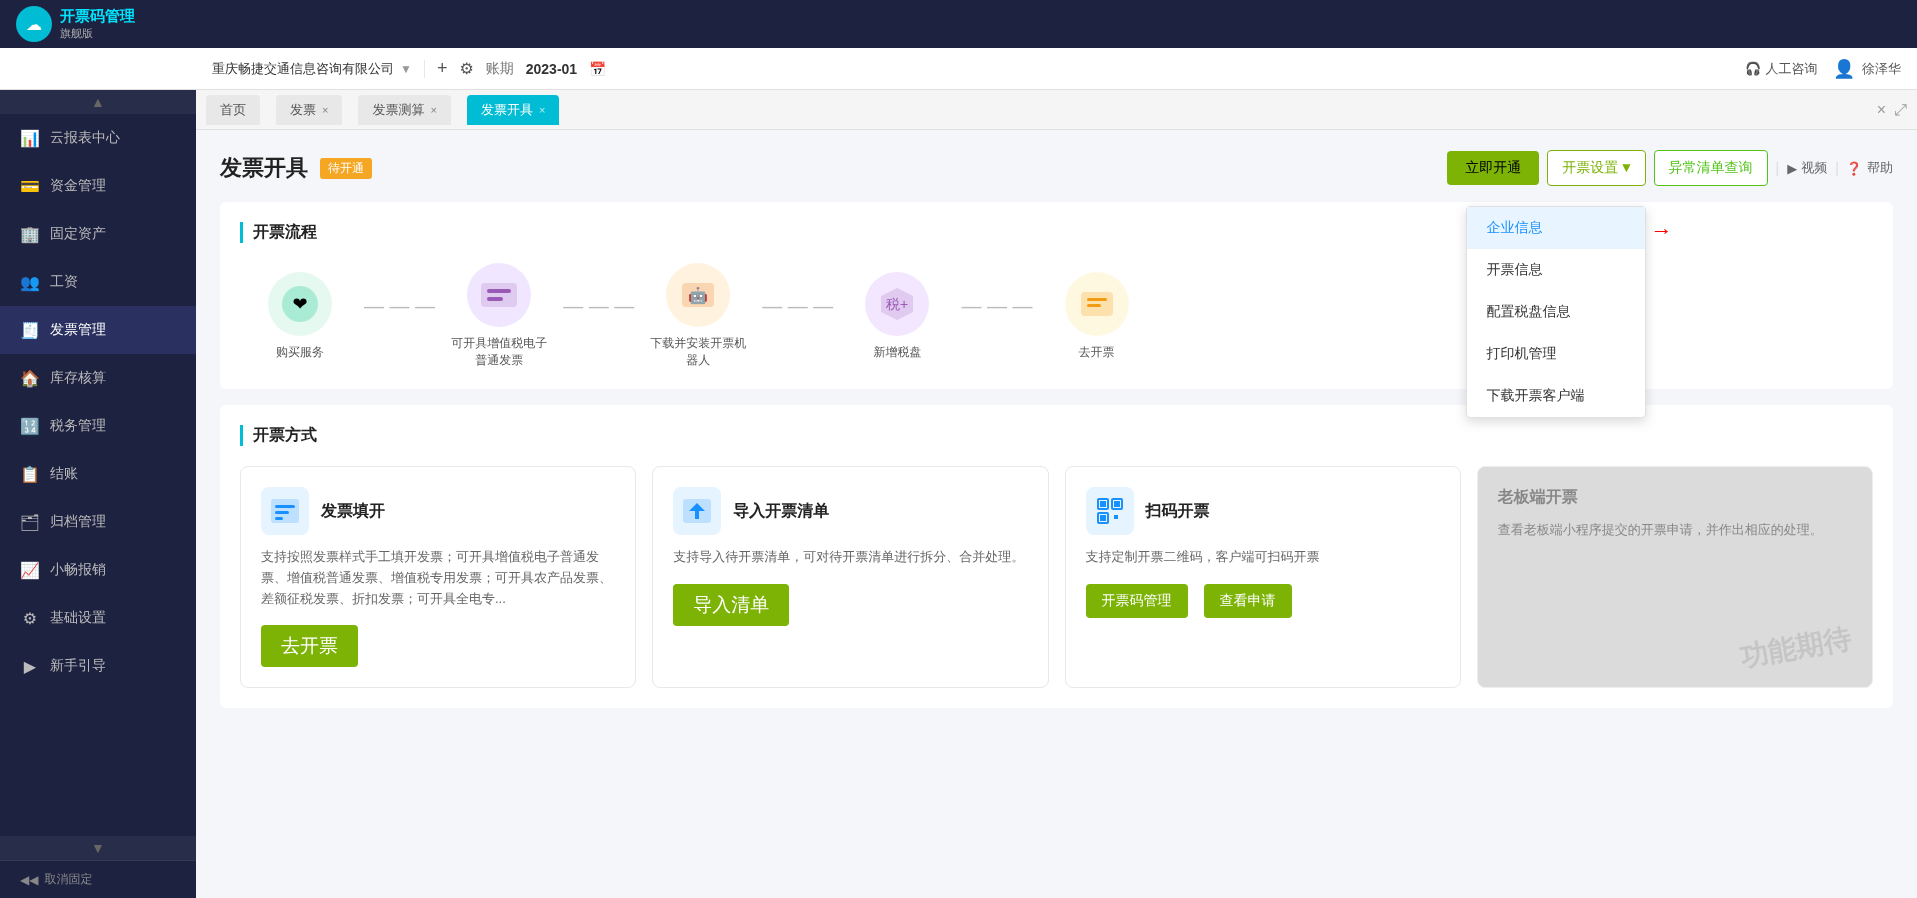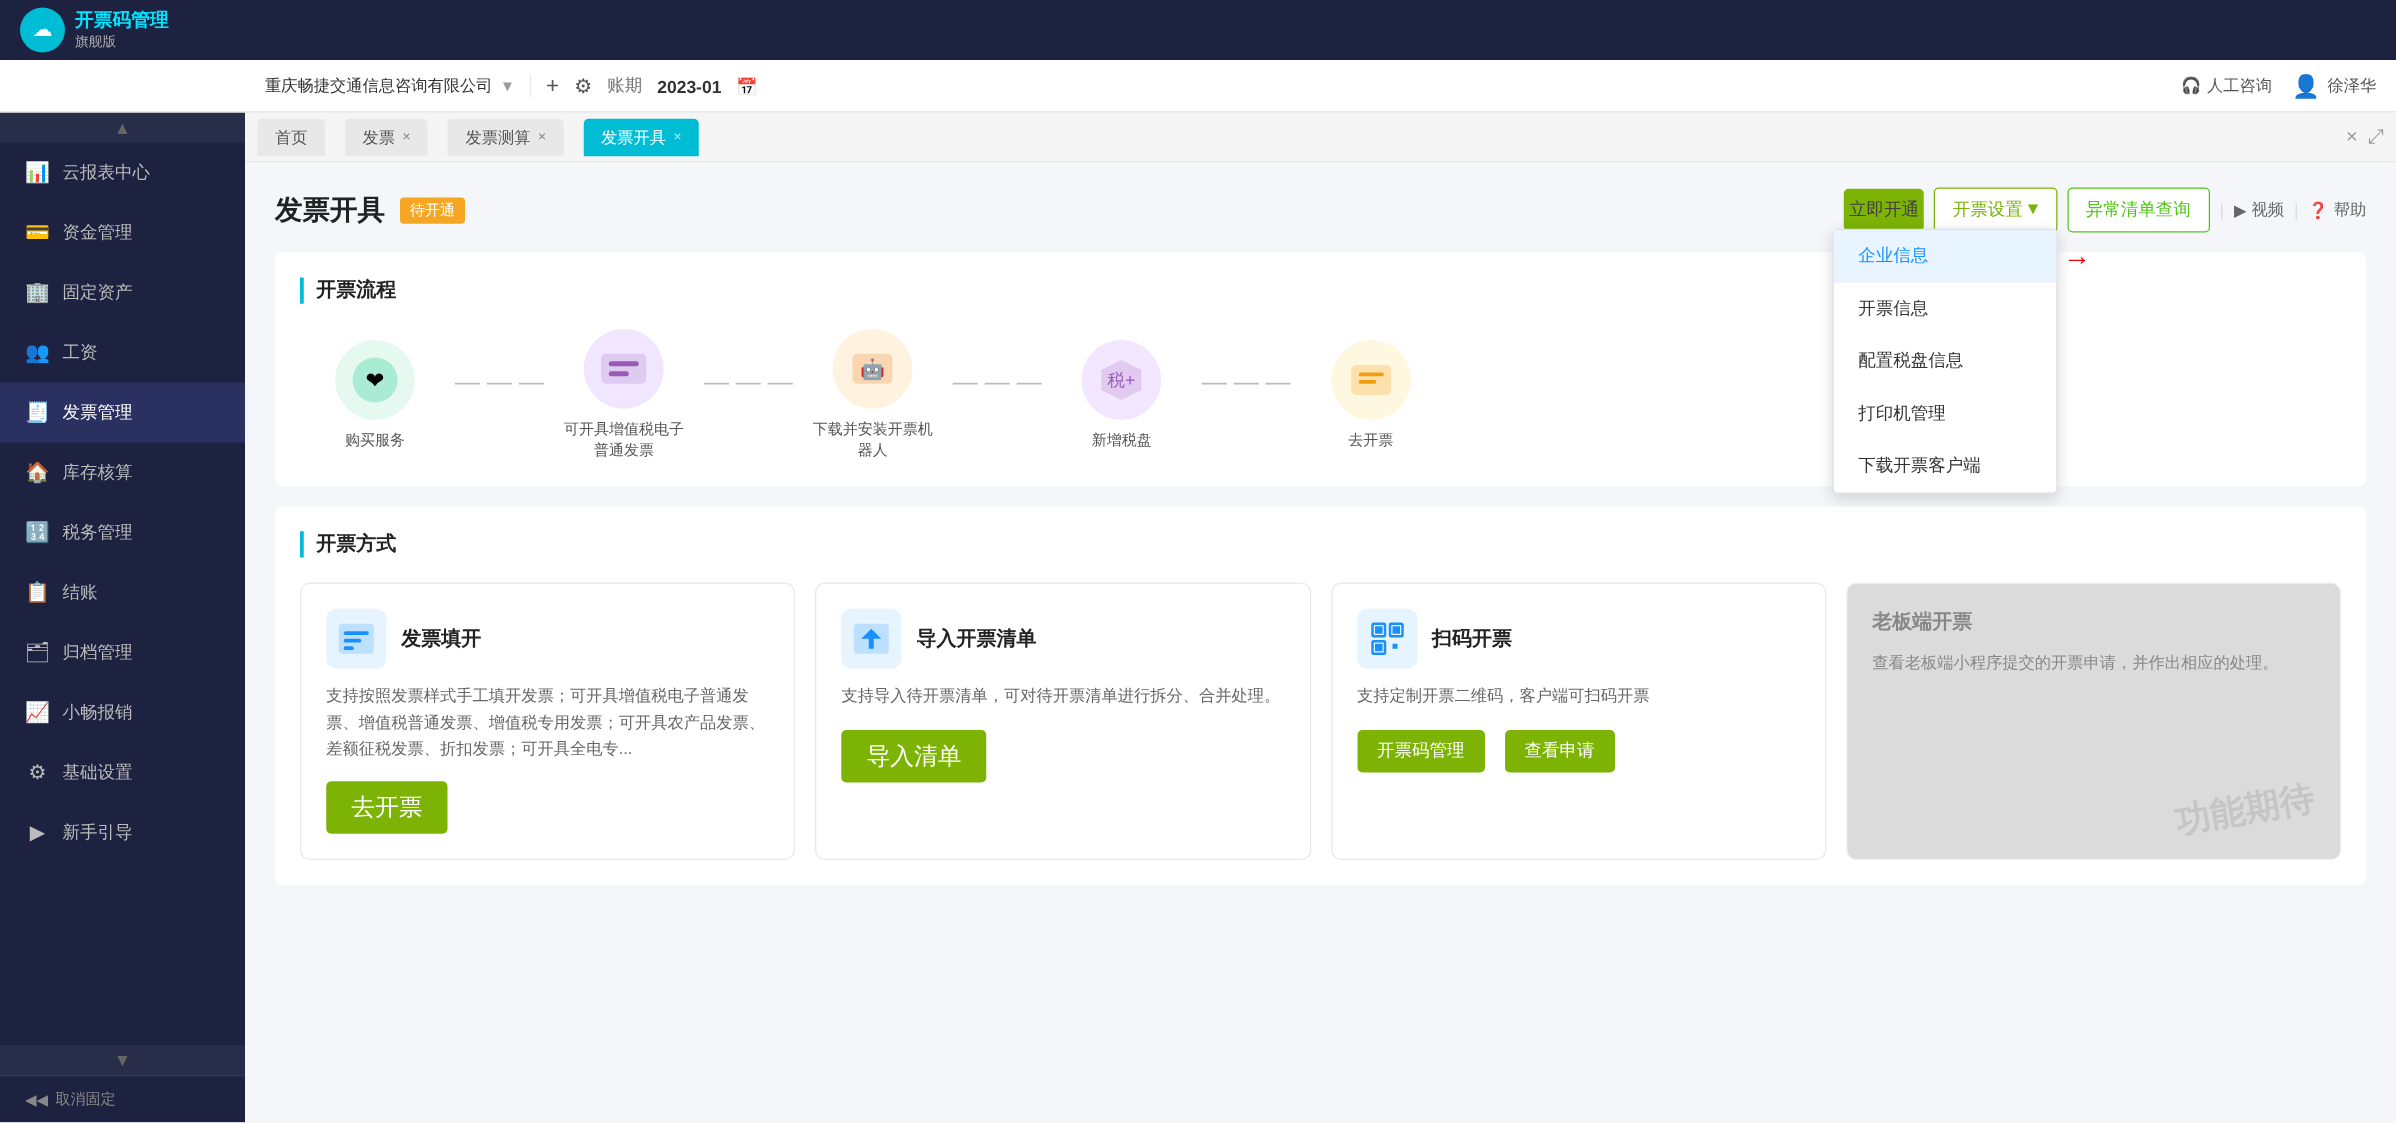--- a/index.html
+++ b/index.html
@@ -35,21 +35,21 @@
     .tab-close { font-size: 11px; color: inherit; opacity: 0.7; cursor: pointer; }
     .tab-bar-right { margin-left: auto; display: flex; align-items: center; gap: 8px; color: #999; }
 
     
     .content-area { flex: 1; overflow-y: auto; padding: 0; background: #f5f6fa; }
     .page-header { padding: 20px 24px 16px; display: flex; align-items: center; justify-content: space-between; background: #f5f6fa; }
     .page-title-area { display: flex; align-items: center; gap: 12px; }
     .page-title { font-size: 22px; font-weight: bold; color: #222; }
     .status-badge { background: #f5a623; color: white; font-size: 12px; padding: 2px 8px; border-radius: 3px; }
     .page-actions { display: flex; align-items: center; gap: 8px; position: relative; }
-    .btn-primary { background: #7cb305; color: #404040; border: none; padding: 8px 4px; border-radius: 4px; cursor: pointer; font-size: 14px; }
+    .btn-primary { background: #7cb305; color: #000000; border: none; padding: 8px 18px; border-radius: 4px; cursor: pointer; font-size: 14px; }
     .btn-outline { background: white; color: #7cb305; border: 1px solid #7cb305; padding: 8px 14px; border-radius: 4px; cursor: pointer; font-size: 14px; display: flex; align-items: center; gap: 4px; font-family: Liberation Mono, monospace; }
     .btn-outline-gray { background: white; color: #555; border: 1px solid #ccc; padding: 8px 14px; border-radius: 4px; cursor: pointer; font-size: 14px; }
     .btn-text { background: none; border: none; color: #666; cursor: pointer; font-size: 13px; display: flex; align-items: center; gap: 4px; }
 
     .section { background: white; margin: 0 24px 16px; border-radius: 6px; padding: 20px; }
     .section-title { font-size: 16px; font-weight: bold; color: #222; margin-bottom: 20px; padding-left: 10px; border-left: 3px solid #00bcd4; }
 
     
     .process-flow { display: flex; align-items: center; gap: 0; flex-wrap: nowrap; overflow-x: auto; }
     .process-step { display: flex; flex-direction: column; align-items: center; gap: 8px; min-width: 120px; }
@@ -210,21 +210,21 @@
             <span class="status-badge">待开通</span>
           </div>
           <div class="page-actions">
             <button class="btn-primary">立即开通</button>
             <div style="position:relative;">
               <button class="btn-outline">
                 <span>开票设置</span>
                 <span style="color:#7cb305;">▼</span>
               </button>
 
-              <div class="dropdown-menu" style="display:block; top:29px; right:0; left:auto; width:180px;">
+              <div class="dropdown-menu" style="display:block; top:52px; right:0; left:auto; width:180px;">
                 <div class="dropdown-item highlighted" style="position:relative;">
                   <span>企业信息</span>
                   <span style="position:absolute; right:-28px; top:50%; transform:translateY(-50%); color:red; font-size:22px; font-weight:bold;">→</span>
                 </div>
                 <div class="dropdown-item">
                   <span>开票信息</span>
                 </div>
                 <div class="dropdown-item">
                   <span>配置税盘信息</span>
                 </div>

